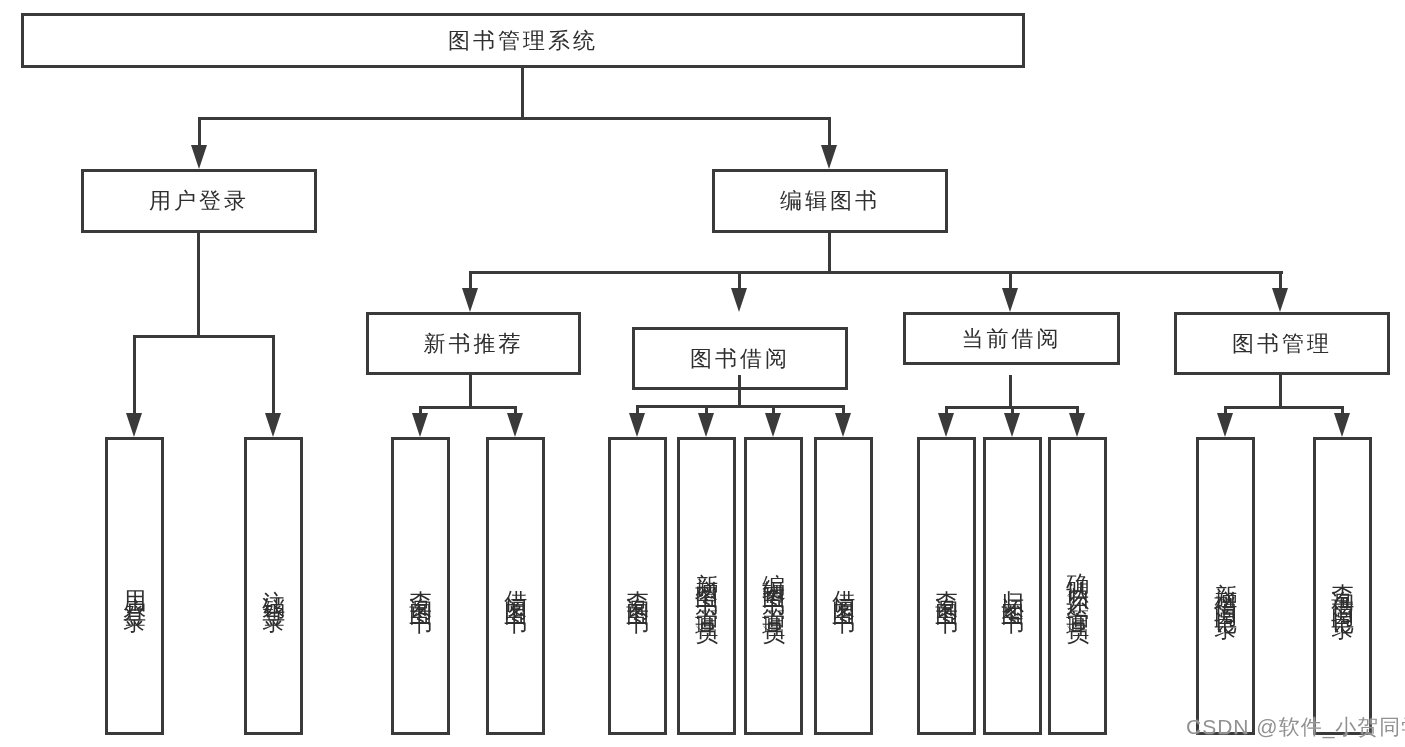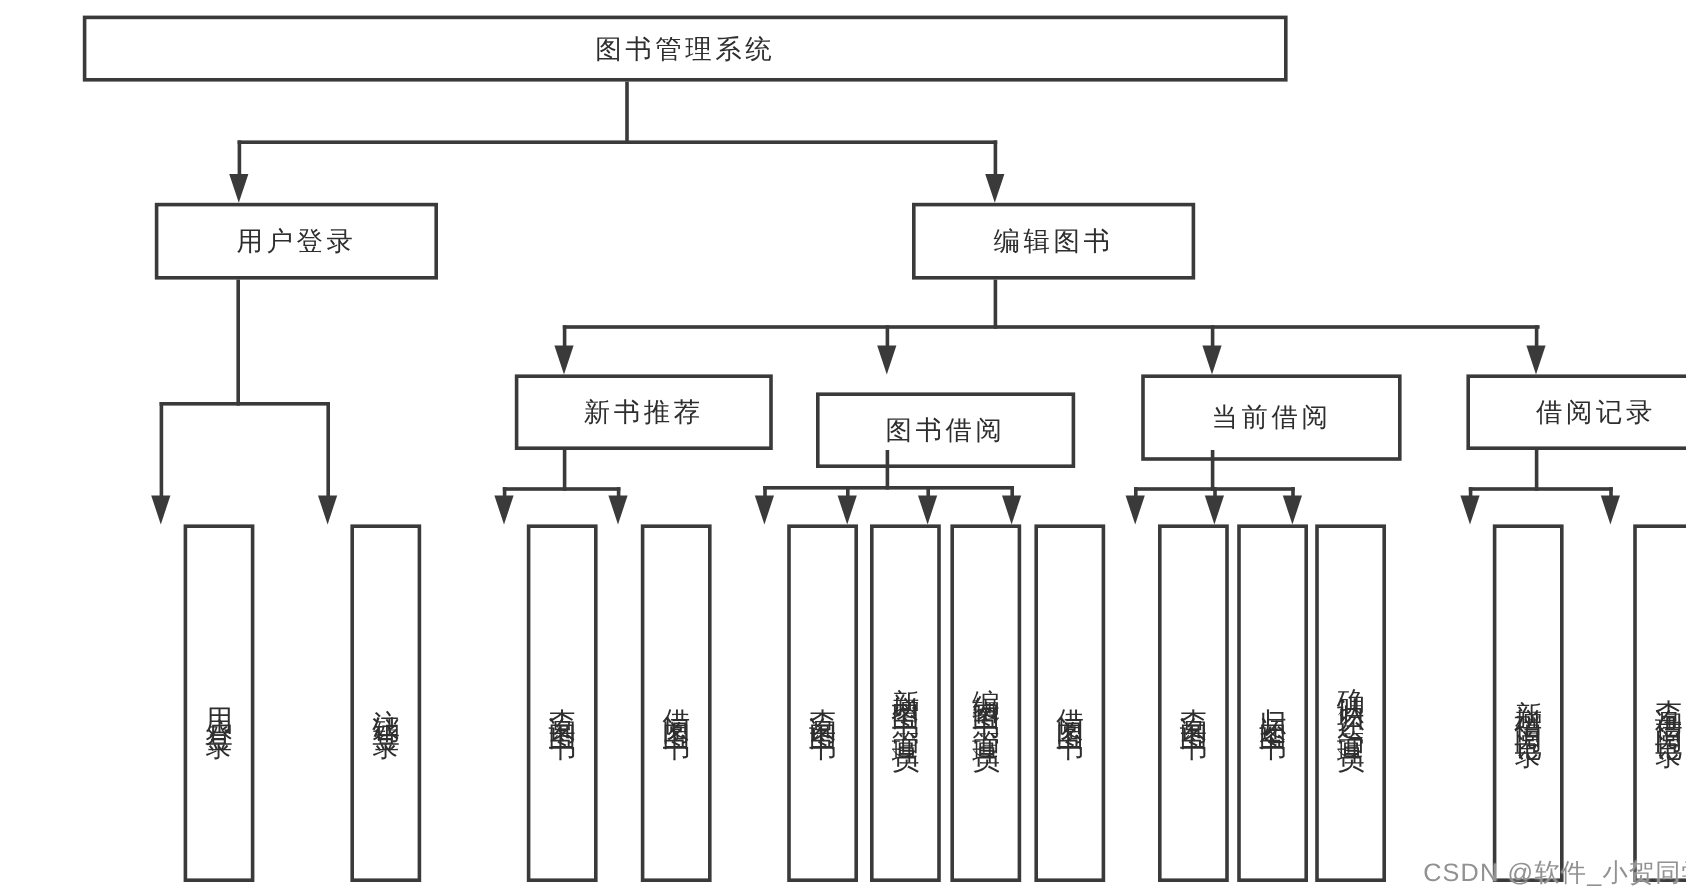--- a/index.html
+++ b/index.html
@@ -2,21 +2,21 @@
 <html><head>
 <meta charset="utf-8">
 <style>
   html,body{margin:0;padding:0;background:#ffffff;}
   body{width:1405px;height:747px;overflow:hidden;
        font-family:"Liberation Sans",sans-serif;}
   #stage{position:relative;width:1405px;height:747px;background:#ffffff;}
 
   .box{position:absolute;box-sizing:border-box;border:3px solid #3a3a3a;
        background:#ffffff;display:flex;align-items:center;justify-content:center;
-       color:#2e2e2e;margin-left:48px;}
+       color:#2e2e2e;}
   .hbox span{font-size:22px;letter-spacing:3px;white-space:nowrap;}
   .vbox span{writing-mode:vertical-rl;text-orientation:mixed;
              font-size:23px;letter-spacing:7px;line-height:1.1;white-space:nowrap;}
 
   .hl{position:absolute;height:3px;background:#3a3a3a;}
   .vl{position:absolute;width:3px;background:#3a3a3a;}
   .ar{position:absolute;width:0;height:0;
       border-left:8px solid transparent;border-right:8px solid transparent;
       border-top:24px solid #3a3a3a;}
 
@@ -58,31 +58,31 @@
   <div class="hl" style="left:469px;top:271px;width:814px"></div>
   <div class="vl" style="left:469px;top:271px;height:20px"></div>
   <div class="ar" style="left:462px;top:288px"></div>
   <div class="vl" style="left:738px;top:271px;height:20px"></div>
   <div class="ar" style="left:731px;top:288px"></div>
   <div class="vl" style="left:1009px;top:271px;height:20px"></div>
   <div class="ar" style="left:1002px;top:288px"></div>
   <div class="vl" style="left:1279px;top:271px;height:20px"></div>
   <div class="ar" style="left:1272px;top:288px"></div>
 
-  <div class="box hbox" style="left:381px;top:312px;width:215px;height:63px">
+  <div class="box hbox" style="left:366px;top:312px;width:215px;height:63px">
     <span>新书推荐</span>
   </div>
   <div class="box hbox" style="left:632px;top:327px;width:216px;height:63px">
     <span>图书借阅</span>
   </div>
-  <div class="box hbox" style="left:903px;top:312px;width:217px;height:72px">
+  <div class="box hbox" style="left:903px;top:312px;width:217px;height:53px">
     <span>当前借阅</span>
   </div>
   <div class="box hbox" style="left:1174px;top:312px;width:216px;height:63px">
-    <span>借阅记录</span>
+    <span>图书管理</span>
   </div>
 
   <div class="vl" style="left:469px;top:375px;height:34px"></div>
   <div class="hl" style="left:419px;top:406px;width:98px"></div>
   <div class="vl" style="left:419px;top:406px;height:10px"></div>
   <div class="ar" style="left:412px;top:413px"></div>
   <div class="vl" style="left:514px;top:406px;height:10px"></div>
   <div class="ar" style="left:507px;top:413px"></div>
 
   <div class="vl" style="left:738px;top:375px;height:33px"></div>

